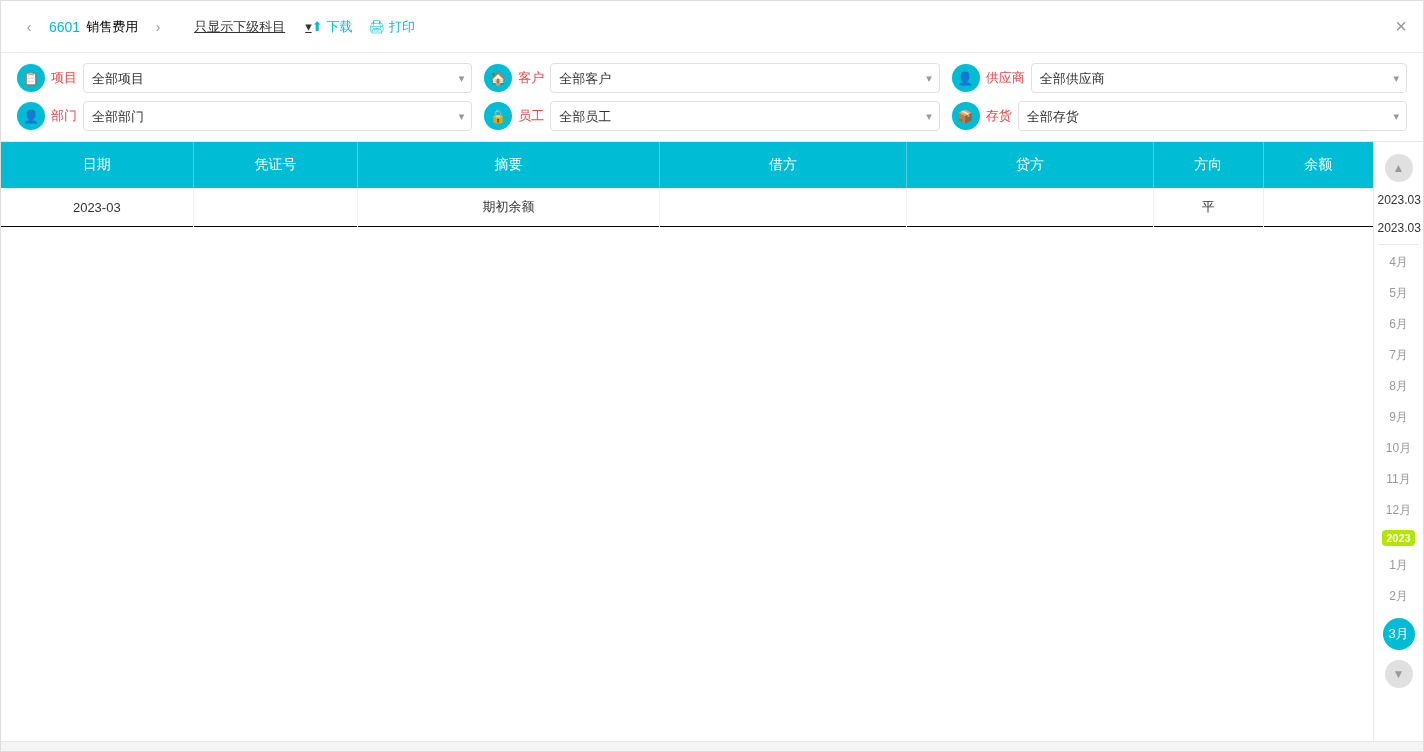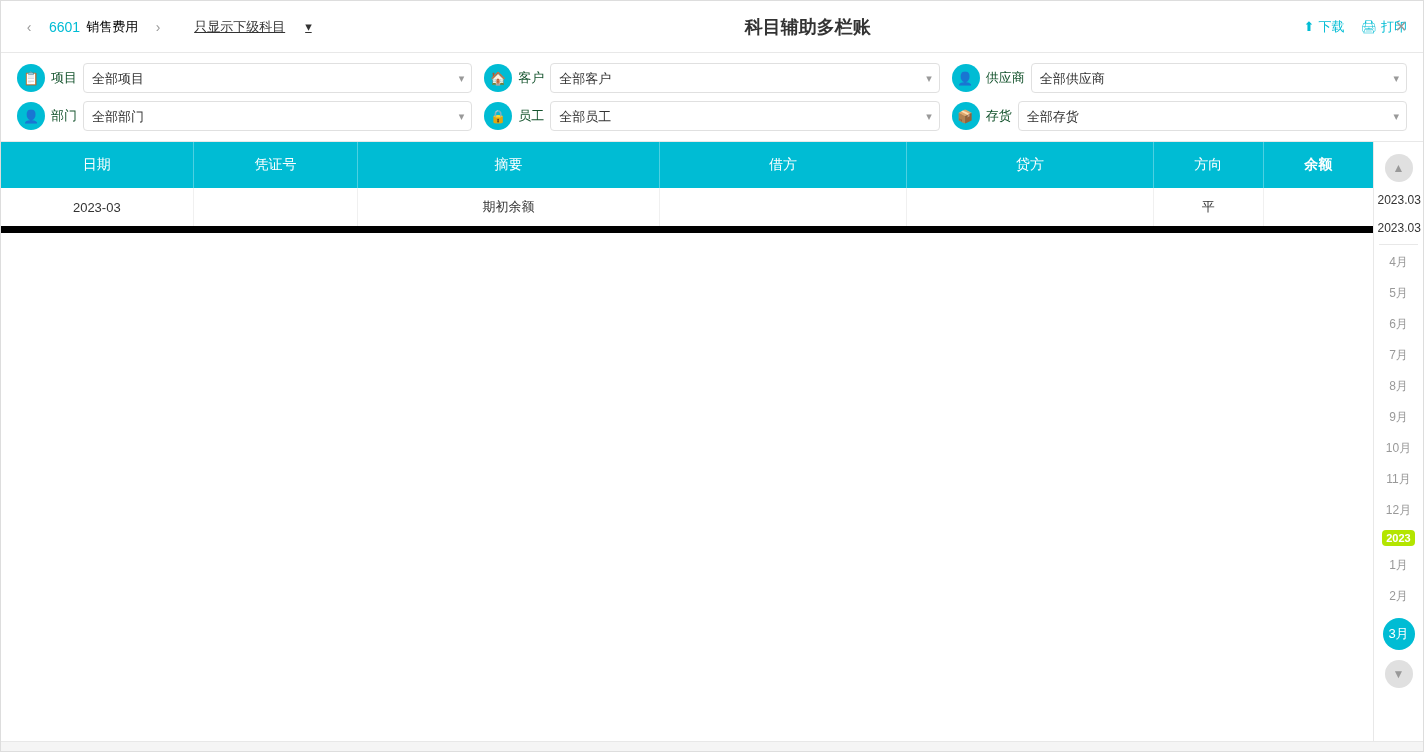--- a/index.html
+++ b/index.html
@@ -103,21 +103,21 @@
     .filter-icon {
       width: 28px; height: 28px;
       border-radius: 50%;
       background: #00bcd4;
       display: flex; align-items: center; justify-content: center;
       color: #fff;
       font-size: 13px;
       flex-shrink: 0;
     }
     .filter-label {
-      color: #14532d;
+      color: #ef4444;
       font-size: 13px;
       white-space: nowrap;
     }
     .select-wrapper {
       flex: 1;
       position: relative;
       display: flex; align-items: center;
     }
     .select-wrapper select {
       width: 100%;
@@ -154,23 +154,23 @@
       background: #00bcd4;
       color: #fff;
     }
     thead th {
       padding: 14px 8px;
       text-align: center;
       font-weight: 500;
       font-size: 14px;
       border-right: 1px solid rgba(255,255,255,0.3);
     }
-    thead th:last-child { border-right: none; font-weight: bold; }
+    thead th:last-child { border-right: none; }
     tbody tr {
-      border-bottom: 7px solid #000000;
+      border-bottom: 1px solid #000000;
     }
     tbody td {
       padding: 10px 8px;
       text-align: center;
       font-size: 13px;
       color: #333;
       border-right: 1px solid #f0f0f0;
     }
     tbody td:last-child { border-right: none; }
     
@@ -260,21 +260,20 @@
     <div class="account-code-box">
       <span class="account-code">6601</span>
       <span>销售费用</span>
     </div>
     <button class="nav-btn">›</button>
     <button class="show-sub-btn">
       <span>只显示下级科目</span>
       <span>▾</span>
     </button>
 
-    <div class="page-title">科目辅助多栏账</div>
 
     <div class="toolbar-right">
       <button class="toolbar-btn">
         <span>⬆</span>
         <span>下载</span>
       </button>
       <button class="toolbar-btn">
         <span>🖨</span>
         <span>打印</span>
       </button>

